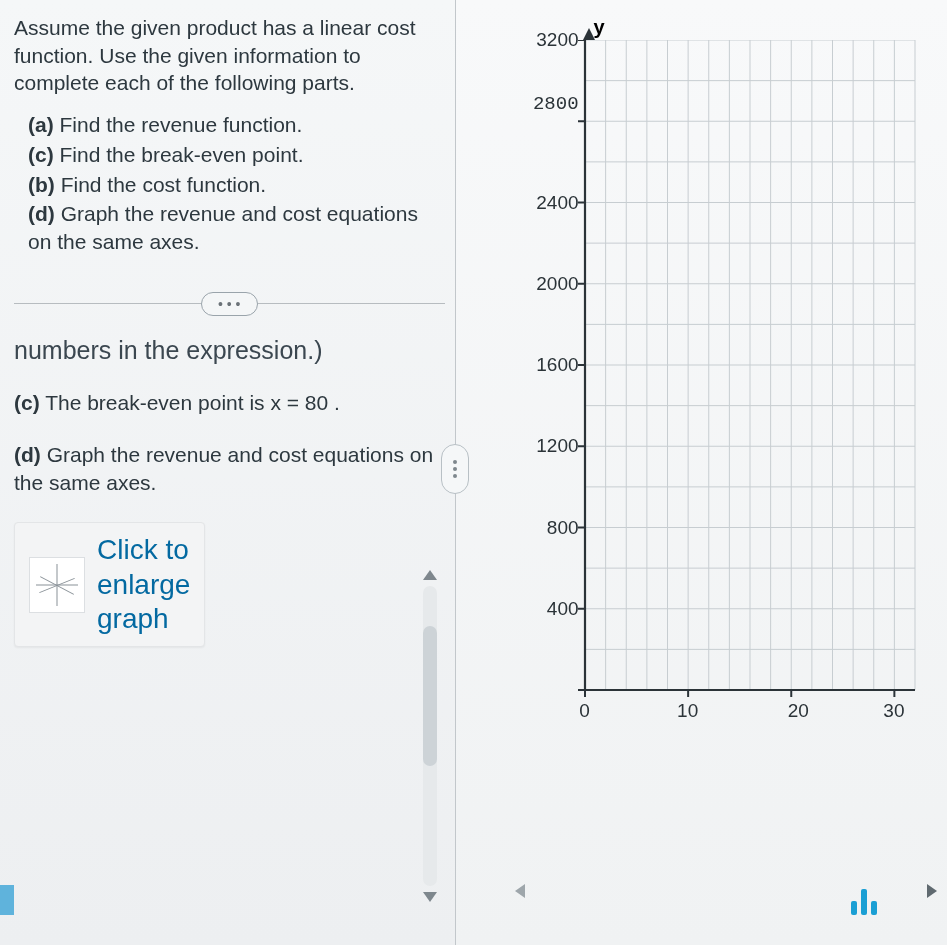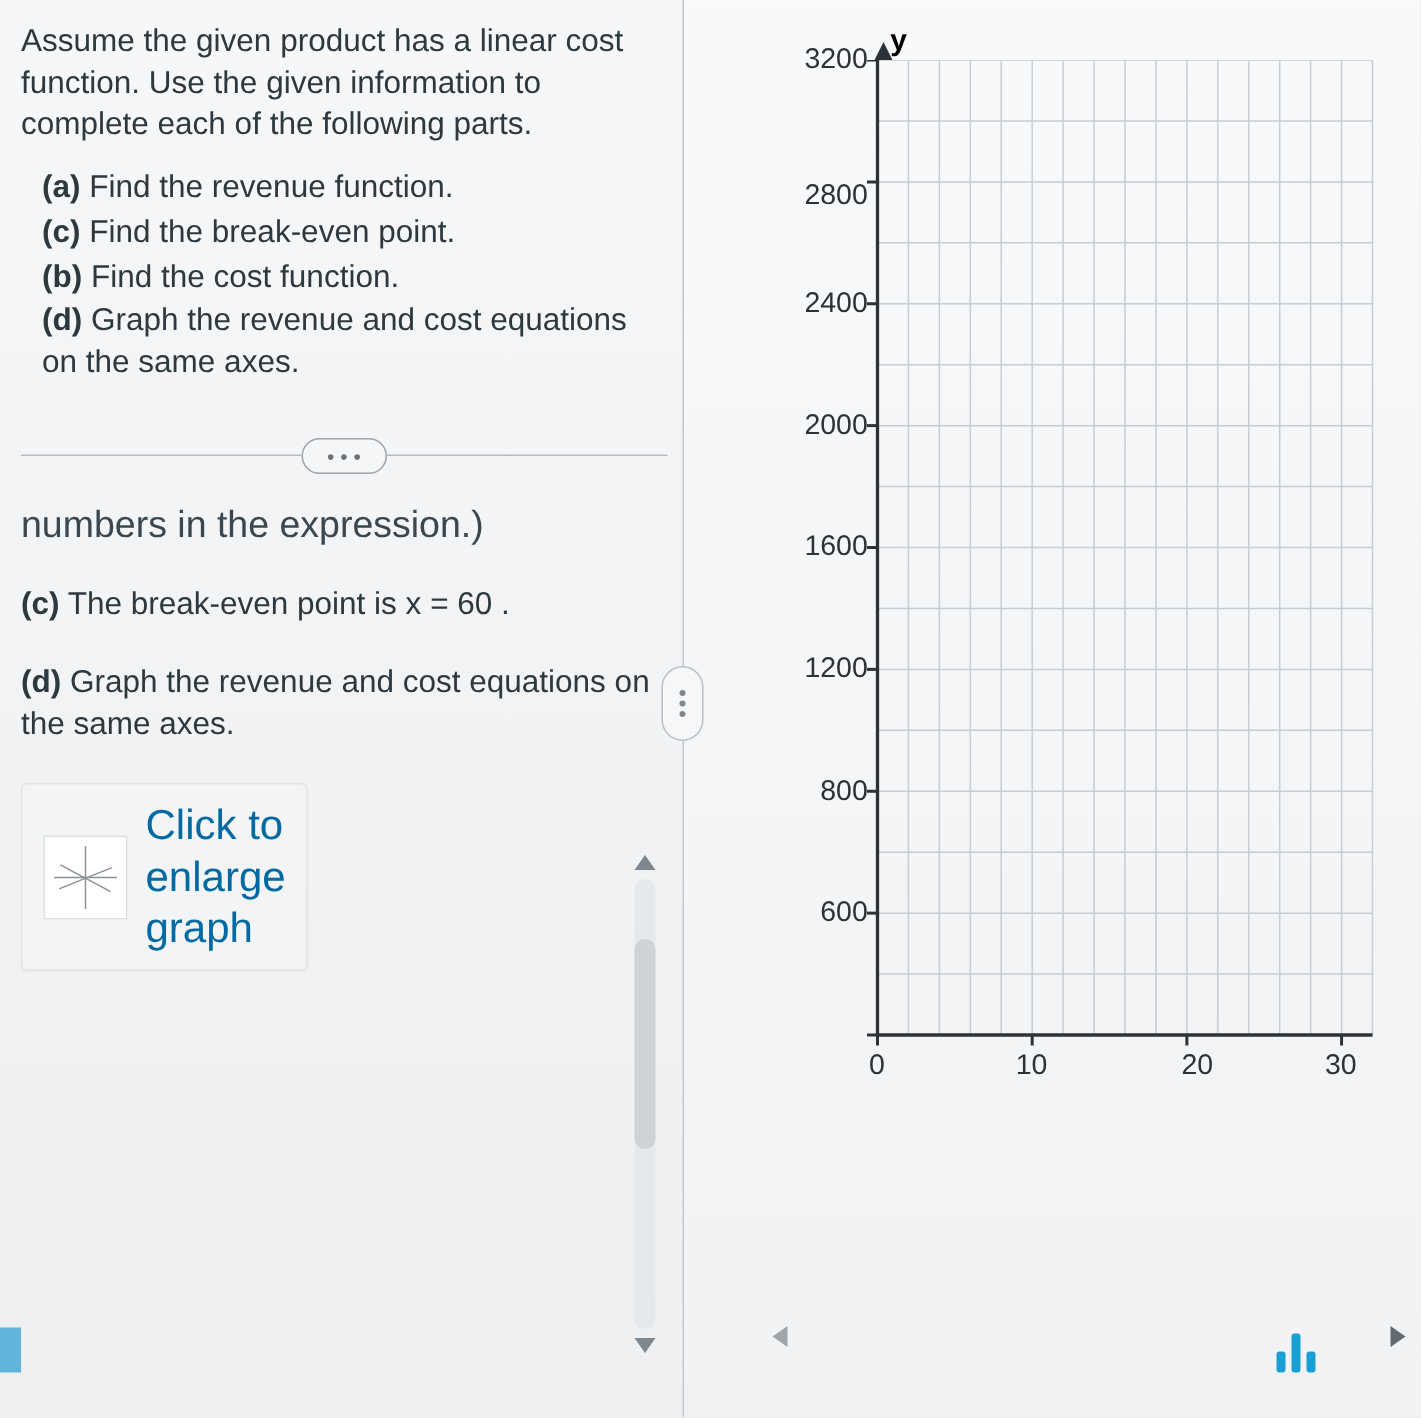--- a/index.html
+++ b/index.html
@@ -69,21 +69,21 @@
 
     <div class="hr-wrap">
       <div class="hr"></div>
       <div class="dots-pill">• • •</div>
       <div class="hr"></div>
     </div>
 
     <div class="cutoff">numbers in the expression.)</div>
 
     <div class="answer-c">
-      <span class="bold">(c)</span><span> The break-even point is x = </span><span>60</span><span> .</span>
+      <span class="bold">(c)</span><span> The break-even point is x = </span><span>80</span><span> .</span>
     </div>
 
     <div class="answer-d">
       <span class="bold">(d)</span><span> Graph the revenue and cost equations on the same axes.</span>
     </div>
 
     <div class="enlarge">
       <div class="thumb">
           <span class="d1"></span>
           <span class="d2"></span>
@@ -159,27 +159,27 @@
           <line x1="73" y1="325" x2="80" y2="325" stroke="#2b3338" stroke-width="2"></line>
           <line x1="73" y1="243.75" x2="80" y2="243.75" stroke="#2b3338" stroke-width="2"></line>
           <line x1="73" y1="162.5" x2="80" y2="162.5" stroke="#2b3338" stroke-width="2"></line>
           <line x1="73" y1="81.25" x2="80" y2="81.25" stroke="#2b3338" stroke-width="2"></line>
           <line x1="73" y1="0" x2="80" y2="0" stroke="#2b3338" stroke-width="2"></line>
           <line x1="80" y1="650" x2="80" y2="657" stroke="#2b3338" stroke-width="2"></line>
           <line x1="183.125" y1="650" x2="183.125" y2="657" stroke="#2b3338" stroke-width="2"></line>
           <line x1="286.25" y1="650" x2="286.25" y2="657" stroke="#2b3338" stroke-width="2"></line>
           <line x1="389.375" y1="650" x2="389.375" y2="657" stroke="#2b3338" stroke-width="2"></line>
         </svg>
-    <div class="ytick" style="top: 557.75px;">600</div>
+    <div class="ytick" style="top: 557.75px;">400</div>
         <div class="ytick" style="top: 476.5px;">800</div>
         <div class="ytick" style="top: 395.25px;">1200</div>
         <div class="ytick" style="top: 314px;">1600</div>
         <div class="ytick" style="top: 232.75px;">2000</div>
         <div class="ytick" style="top: 151.5px;">2400</div>
-        <div class="ytick" style="top: 80px;">2800</div>
+        <div class="ytick" style="top: 53px; font-family: Liberation Mono, monospace;">2800</div>
         <div class="ytick" style="top: -11px;">3200</div>
         <div class="xtick" style="left: 62px;">0</div>
         <div class="xtick" style="left: 165.125px;">10</div>
         <div class="xtick" style="left: 268.25px; text-align: right;">20</div>
         <div class="xtick" style="left: 371.375px;">30</div>
       </div>
 
     <div class="hscroll">
       <div class="hs-l"></div>
       <div class="hs-r"></div>

